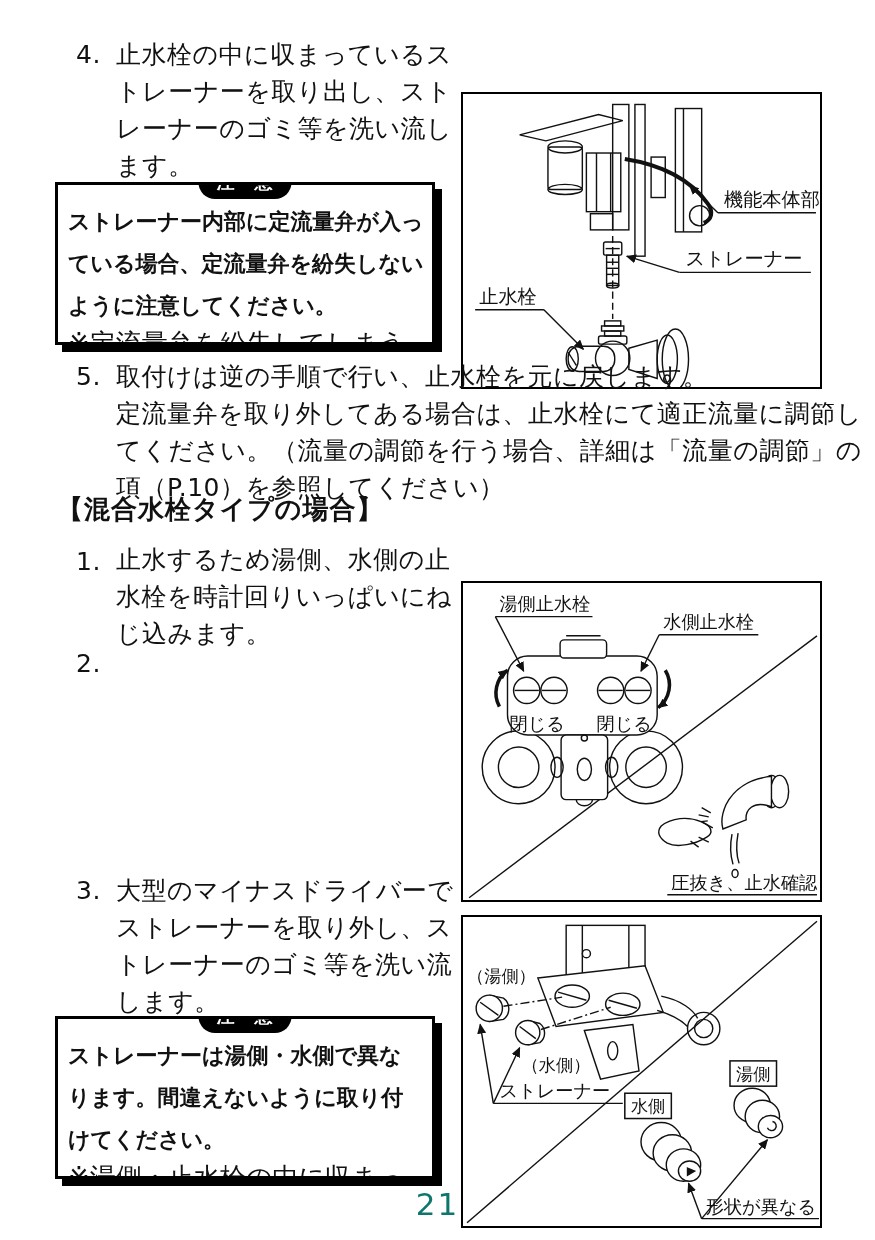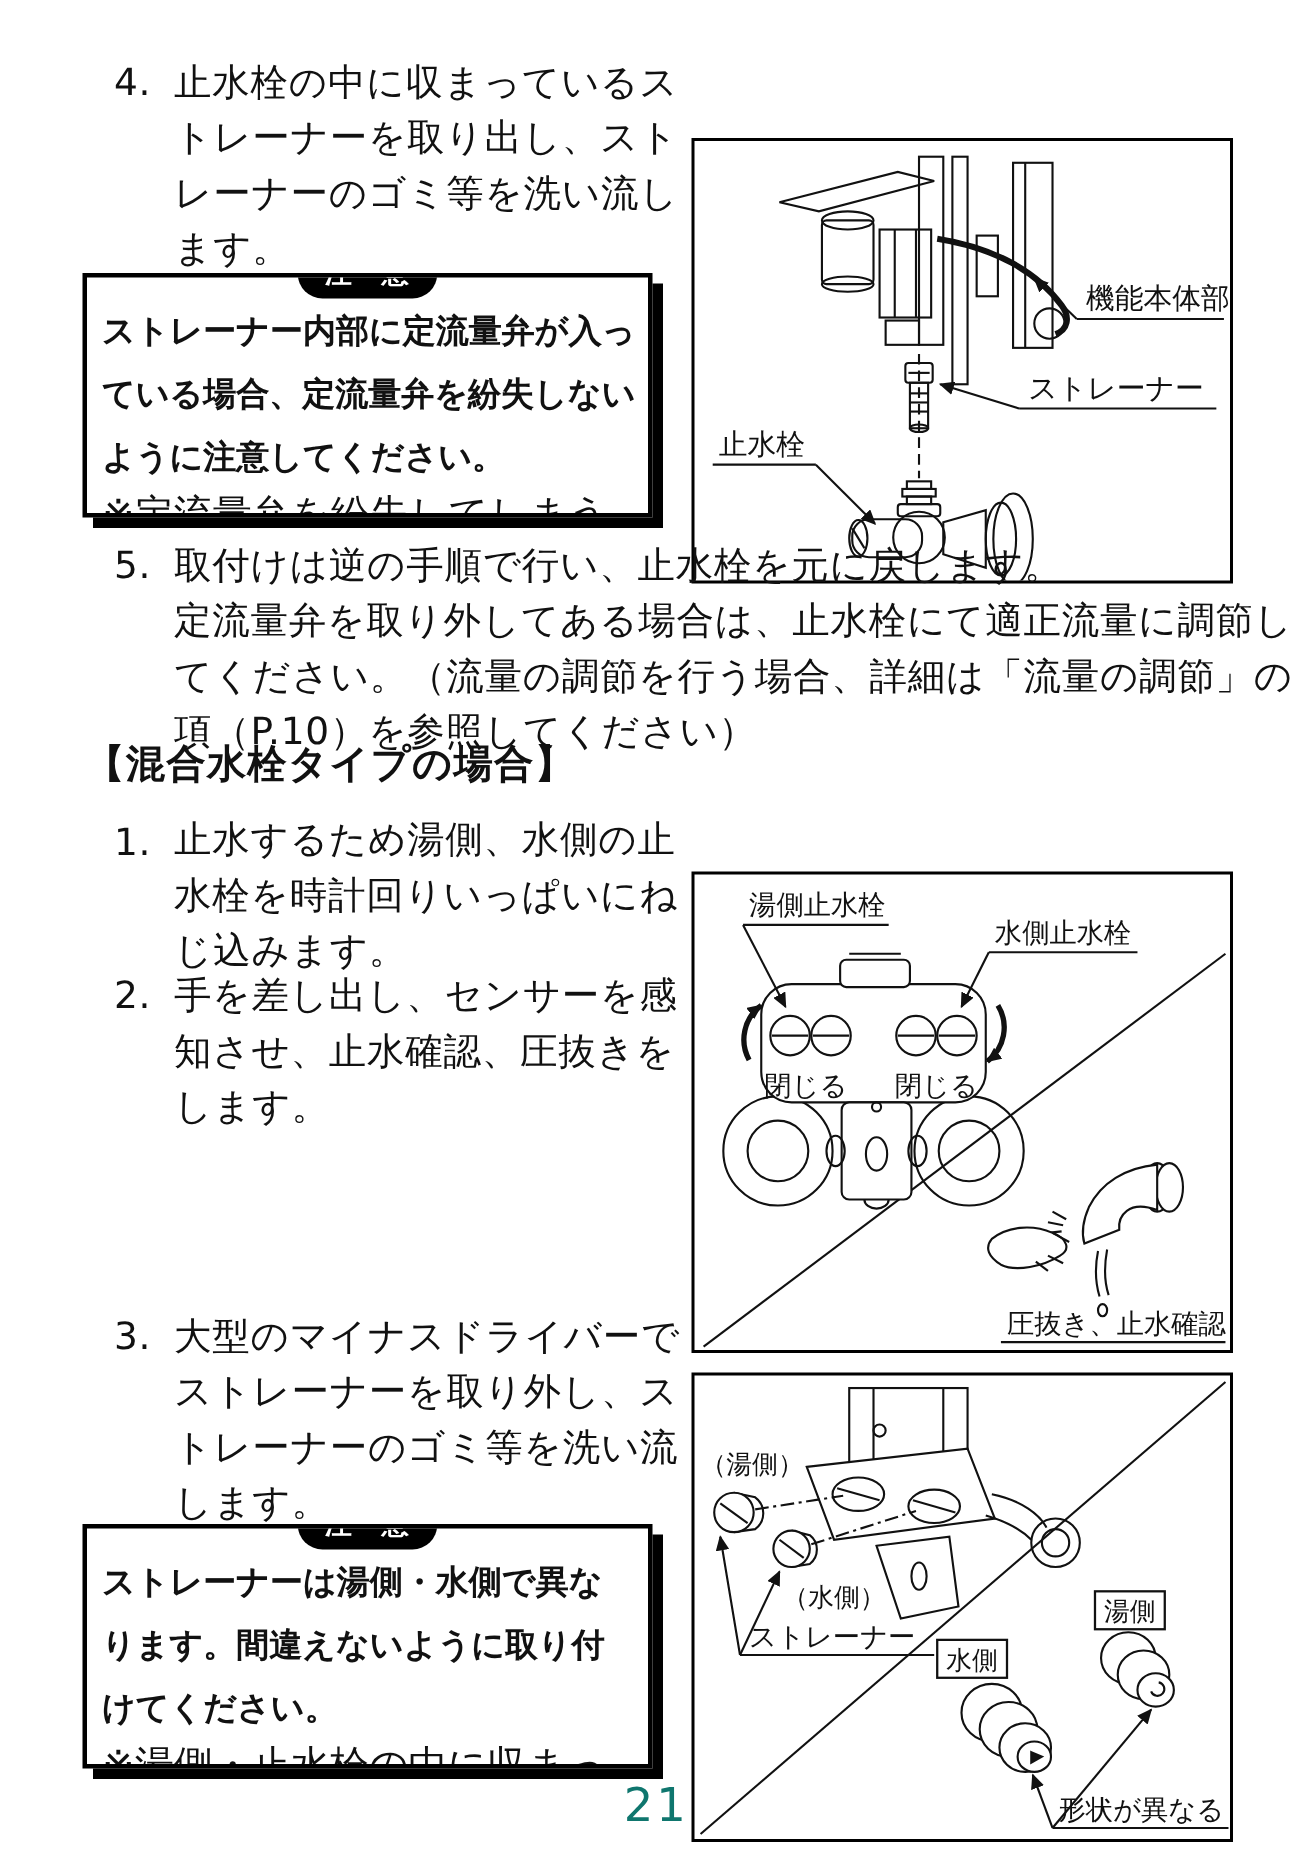--- a/index.html
+++ b/index.html
@@ -130,21 +130,20 @@
   </div>
 
   <div class="heading">【混合水栓タイプの場合】</div>
 
   <div class="step" id="stepM1">
     <span class="num">1.</span>
     <span class="txt">止水するため湯側、水側の止水栓を時計回りいっぱいにねじ込みます。</span>
   </div>
   <div class="step" id="stepM2">
     <span class="num">2.</span>
-    <span class="txt">手を差し出し、センサーを感知させ、止水確認、圧抜きをします。</span>
   </div>
 
   <div class="dbox" id="dbox2">
     <svg viewBox="0 0 353 313">
       <defs>
         <marker id="ar2" markerUnits="userSpaceOnUse" markerWidth="11" markerHeight="9" refX="9" refY="4.5" orient="auto">
           <path d="M0,0 L10,4.5 L0,9 Z" fill="#111"></path>
         </marker>
       </defs>
       <line class="ln" x1="350" y1="52" x2="6" y2="311"></line>

